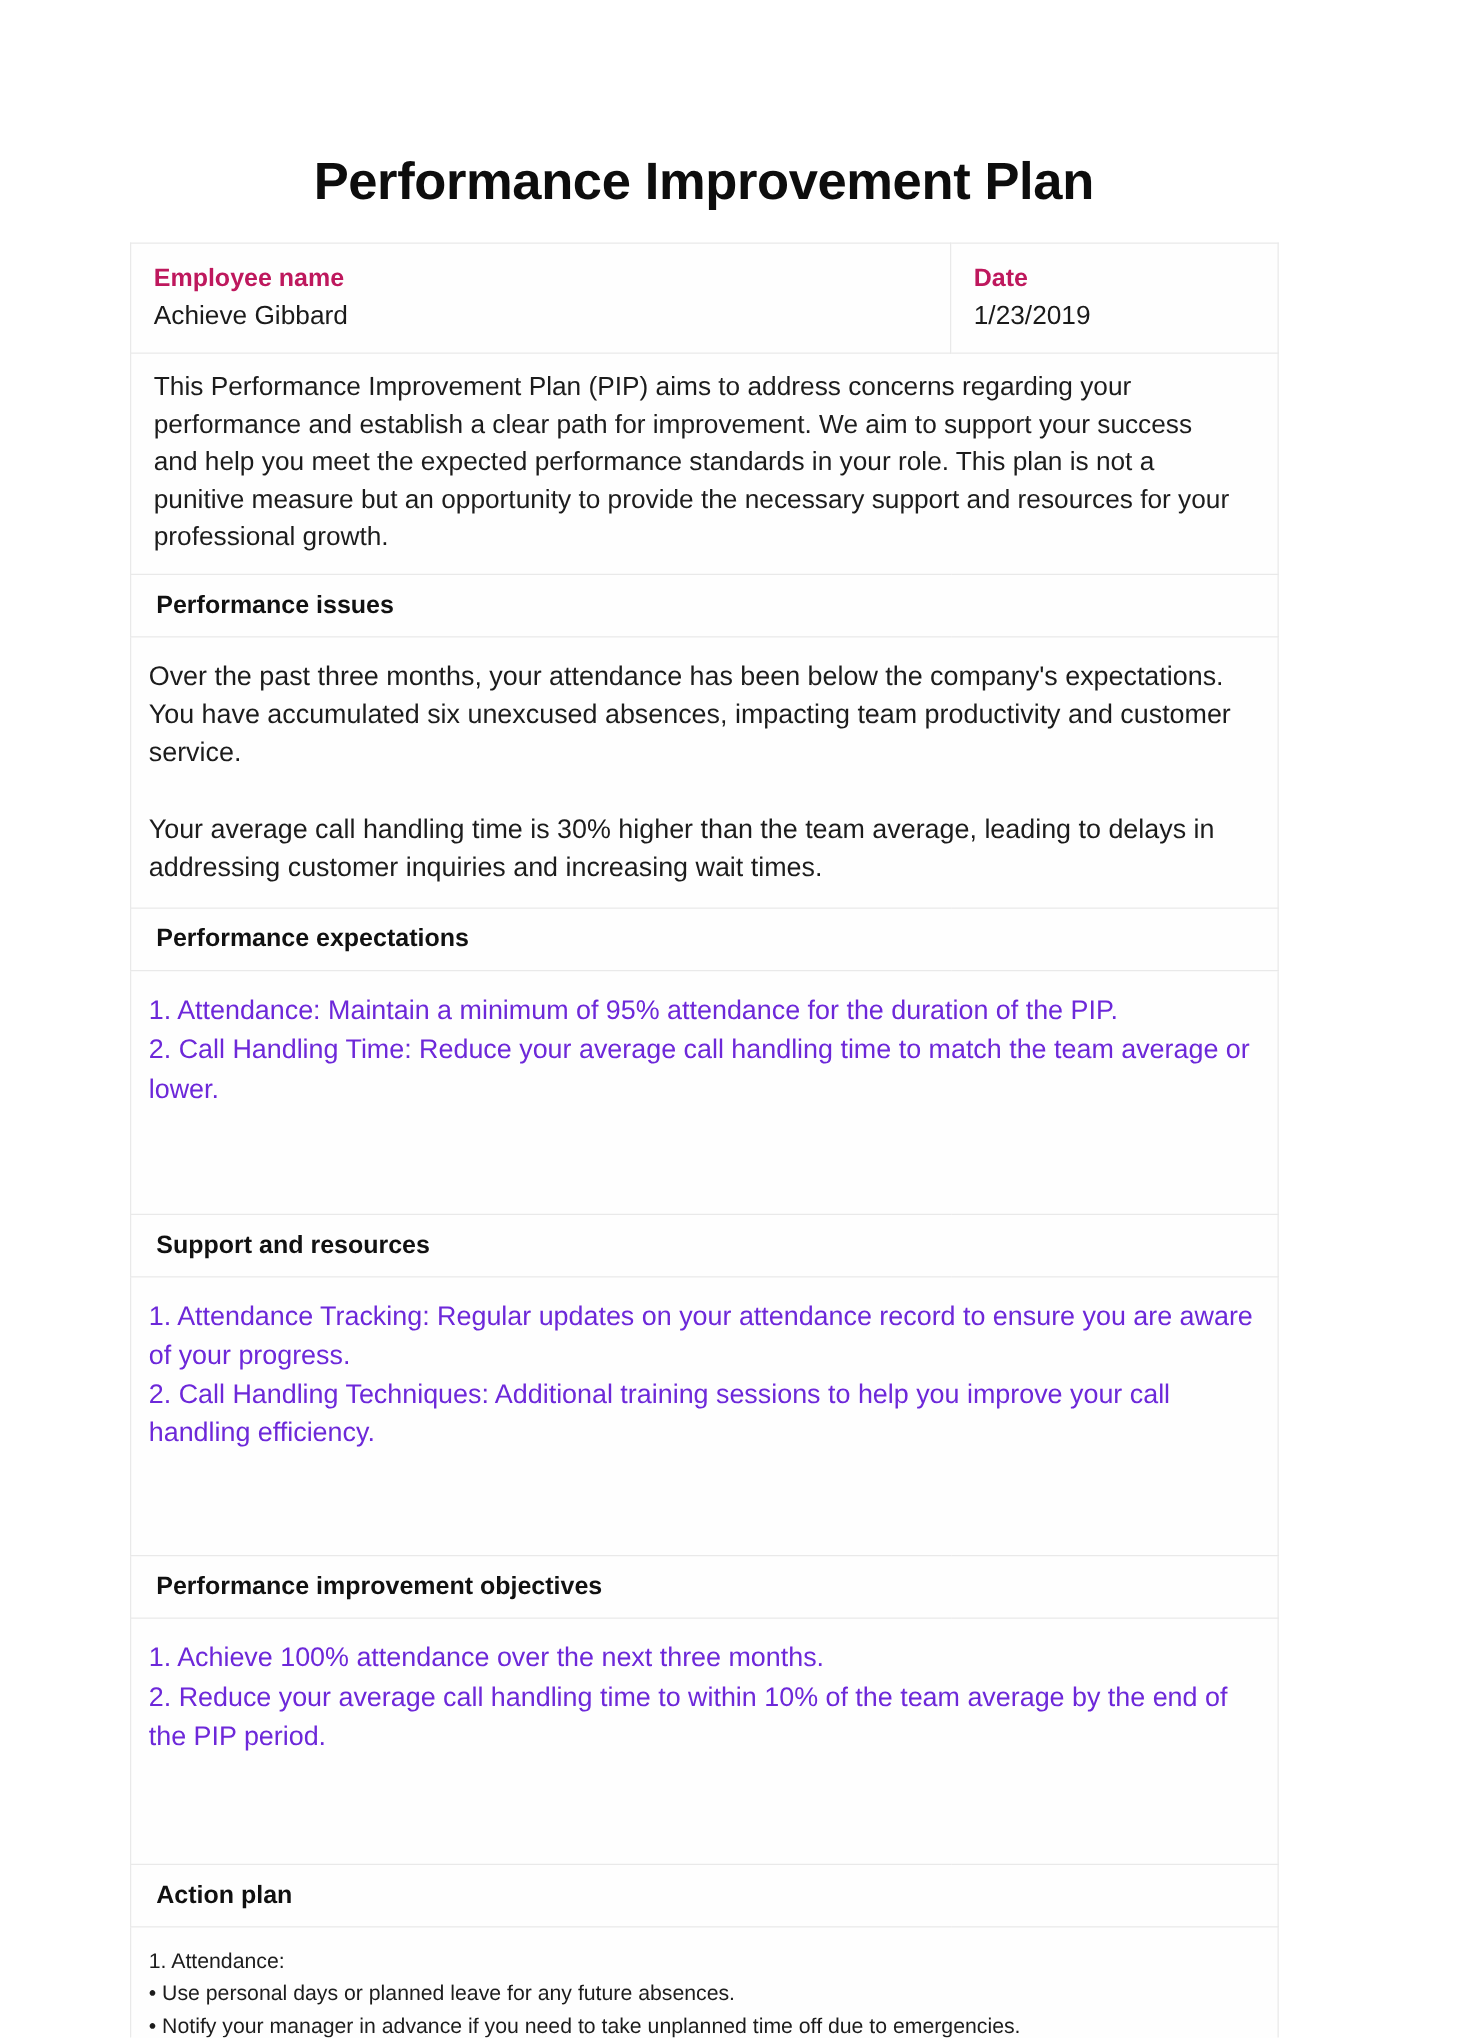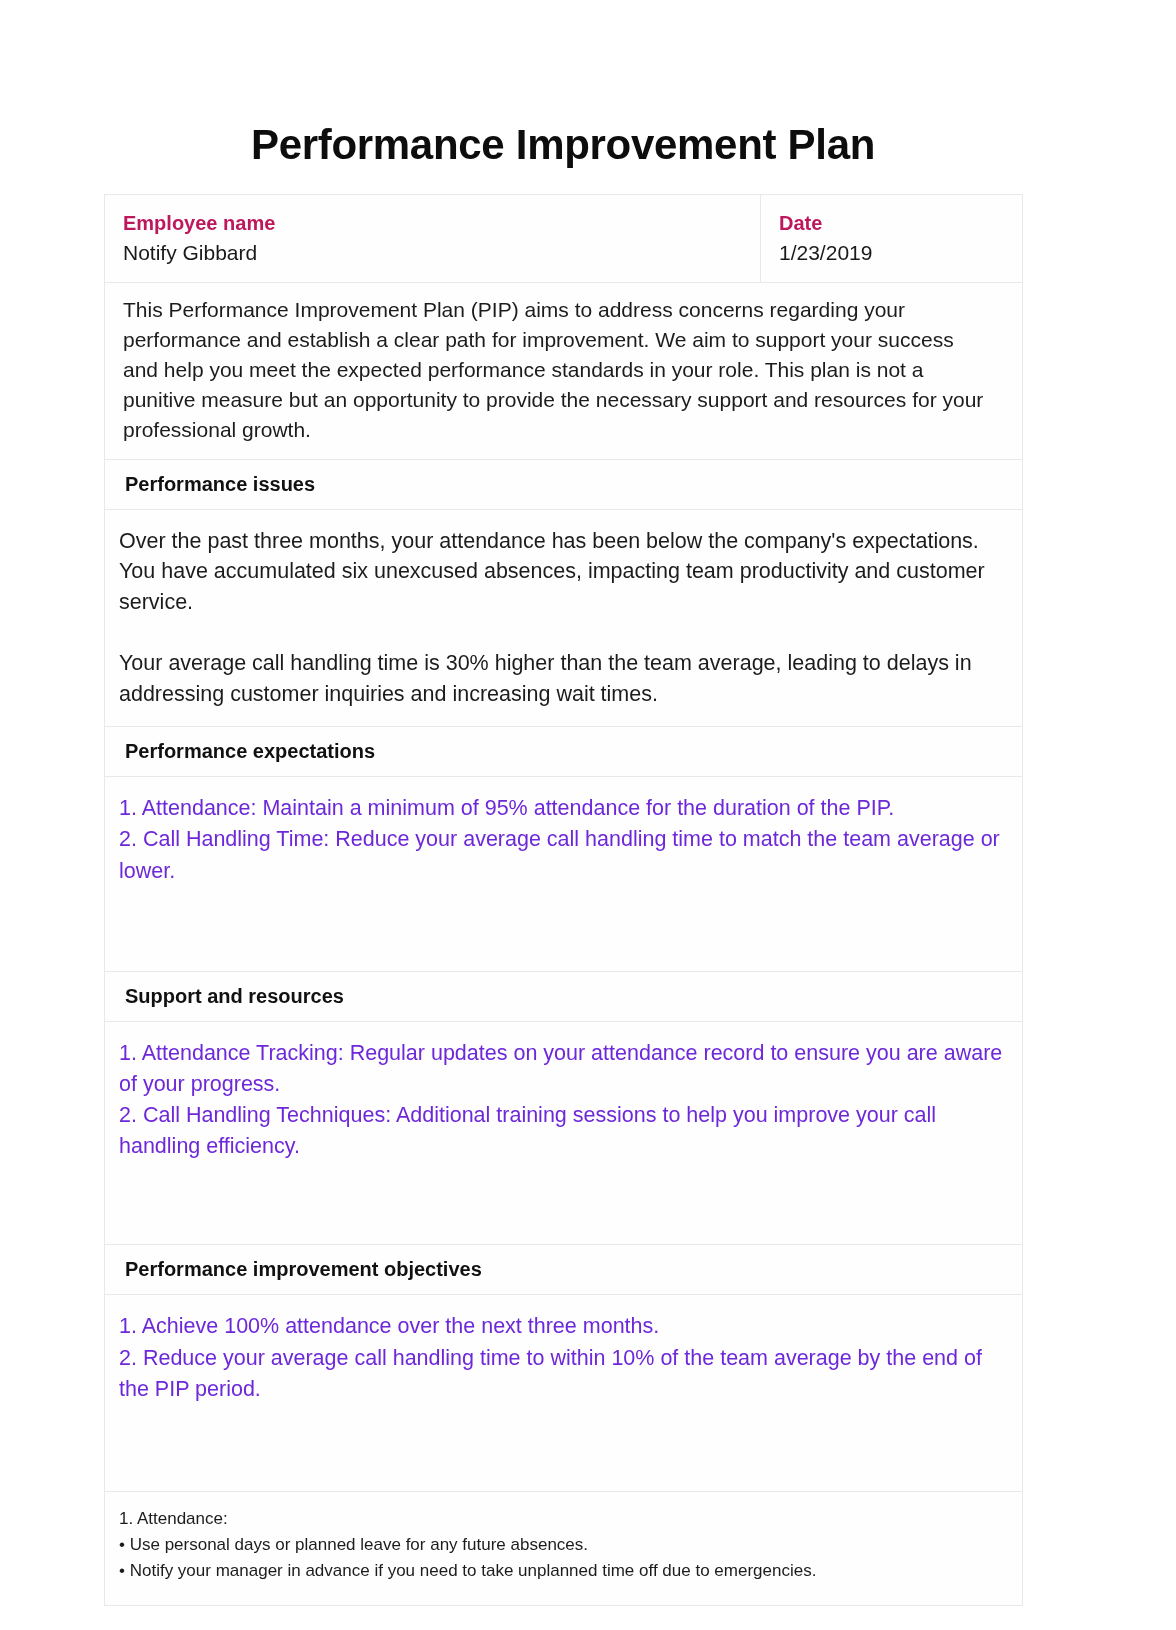--- a/index.html
+++ b/index.html
@@ -140,21 +140,21 @@
   <table class="pip-table">
     <colgroup>
       <col style="width:656px">
       <col style="width:262px">
     </colgroup>
     <tbody>
 
       <tr>
         <td class="id-cell">
           <div class="id-label">Employee name</div>
-          <div class="id-value">Notify Gibbard</div>
+          <div class="id-value">Achieve Gibbard</div>
         </td>
         <td class="id-cell date-col">
           <div class="id-label">Date</div>
           <div class="id-value">1/23/2019</div>
         </td>
       </tr>
 
       <tr>
         <td class="intro-cell" colspan="2">
           <div class="intro-text">This Performance Improvement Plan (PIP) aims to address concerns regarding your performance and establish a clear path for improvement. We aim to support your success and help you meet the expected performance standards in your role. This plan is not a punitive measure but an opportunity to provide the necessary support and resources for your professional growth.</div>
@@ -206,20 +206,25 @@
         </td>
       </tr>
 
       <tr>
         <td class="body-cell pad-bottom-lg" colspan="2">
           <div class="body-line">1. Achieve 100% attendance over the next three months.
 2. Reduce your average call handling time to within 10% of the team average by the end of the PIP period.</div>
         </td>
       </tr>
 
+      <tr>
+        <td class="section-head" colspan="2">
+          <div class="section-head-text">Action plan</div>
+        </td>
+      </tr>
 
       <tr>
         <td class="action-cell" colspan="2">
           <div class="action-line">1. Attendance:</div>
           <div class="action-line">• Use personal days or planned leave for any future absences.</div>
           <div class="action-line">• Notify your manager in advance if you need to take unplanned time off due to emergencies.</div>
 
         </td>
       </tr>
 

